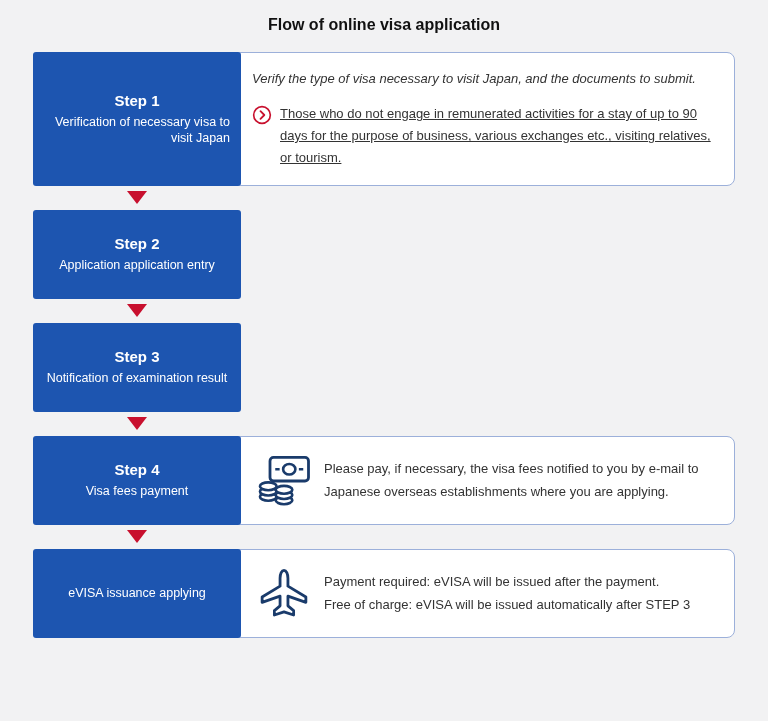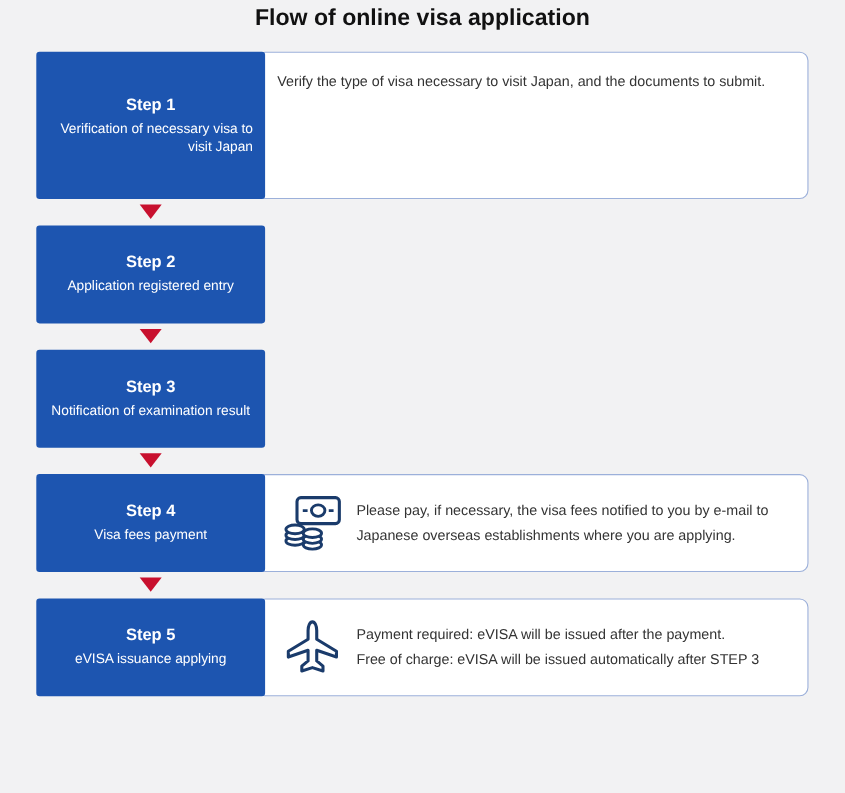--- a/index.html
+++ b/index.html
@@ -12,23 +12,23 @@
   }
   *{ box-sizing:border-box; }
   html,body{ margin:0; padding:0; }
   body{
     width:768px; height:721px; overflow:hidden;
     background:var(--bg);
     font-family:"Liberation Sans", sans-serif;
     color:var(--text);
   }
   .page-title{
-    padding-top:5px;
+    padding-top:16px;
     text-align:center;
-    font-size:21px;
+    font-size:16px;
     font-weight:bold;
     color:#111111;
   }
   .flow{ margin:18px 33px 0; }
   .row{ display:flex; align-items:stretch; }
   .row-1{ height:134px; }
   .row-s{ height:89px; }
   .step-box{
     flex:0 0 208px;
     width:208px;
@@ -58,21 +58,21 @@
     height:100%;
     display:flex; align-items:center;
     gap:12px;
     padding:0 16px 0 22px;
   }
   .body-text{
     font-size:13px; line-height:1.7; color:var(--text);
   }
   .prewrap{ white-space:pre-line; max-width:400px; }
   .step1-content{ padding:15px 18px 0 18px; }
-  .step1-content p{ margin:0; }
+  .step1-content p{ margin:0;font-style:italic; }
   .link-row{
     display:flex; gap:8px; align-items:flex-start; margin-top:13px;
   }
   .link-row .icon{ flex:0 0 auto; padding-top:2px; }
   .link-text{
     font-size:13px; line-height:1.7; color:var(--text);
     text-decoration:underline; cursor:pointer;
   }
   .arrow-gap{ height:24px; position:relative; }
   .arrow{
@@ -95,32 +95,41 @@
 <div class="flow">
 
   <div class="row row-1">
     <div class="step-box">
       <div class="step-label">Step 1</div>
       <div class="step-name left">Verification of necessary visa to visit Japan</div>
     </div>
     <div class="content-box">
       <div class="step1-content">
         <p class="body-text">Verify the type of visa necessary to visit Japan, and the documents to submit.</p>
+        <div class="link-row">
+          <span class="icon">
+            <svg width="20" height="20" viewBox="0 0 24 24">
+              <circle class="red-stroke" cx="12" cy="12" r="10" stroke-width="2"></circle>
+              <path class="red-stroke" d="M10.2 7.4 L14.8 12 L10.2 16.6" stroke-width="2.2" stroke-linecap="round" stroke-linejoin="round"></path>
+            </svg>
+          </span>
+          <span class="link-text">Those who do not engage in remunerated activities for a stay of up to 90 days for the purpose of business, various exchanges etc., visiting relatives, or tourism.</span>
+        </div>
       </div>
     </div>
   </div>
 
   <div class="arrow-gap">
     <div class="arrow"></div>
   </div>
 
   <div class="row row-s">
     <div class="step-box">
       <div class="step-label">Step 2</div>
-      <div class="step-name">Application registered entry</div>
+      <div class="step-name">Application application entry</div>
     </div>
   </div>
 
   <div class="arrow-gap">
     <div class="arrow"></div>
   </div>
 
   <div class="row row-s">
     <div class="step-box">
       <div class="step-label">Step 3</div>
@@ -156,21 +165,20 @@
       </div>
     </div>
   </div>
 
   <div class="arrow-gap">
     <div class="arrow"></div>
   </div>
 
   <div class="row row-s">
     <div class="step-box">
-      <div class="step-label">Step 5</div>
       <div class="step-name">eVISA issuance applying</div>
     </div>
     <div class="content-box">
       <div class="content-center">
         <span class="icon">
           <svg width="56" height="60" viewBox="0 0 64 64">
             <path class="navy-stroke" stroke-width="3.2" stroke-linejoin="round" d="M32 5 C34.6 5 36.5 9 36.5 14 L36.5 23 L57 35.5 L57 41.5 L36.5 34.5 L36.5 45.5 L43 51 L43 56 L32 52.5 L21 56 L21 51 L27.5 45.5 L27.5 34.5 L7 41.5 L7 35.5 L27.5 23 L27.5 14 C27.5 9 29.4 5 32 5 Z"></path>
           </svg>
         </span>
         <span class="body-text prewrap">Payment required: eVISA will be issued after the payment.

